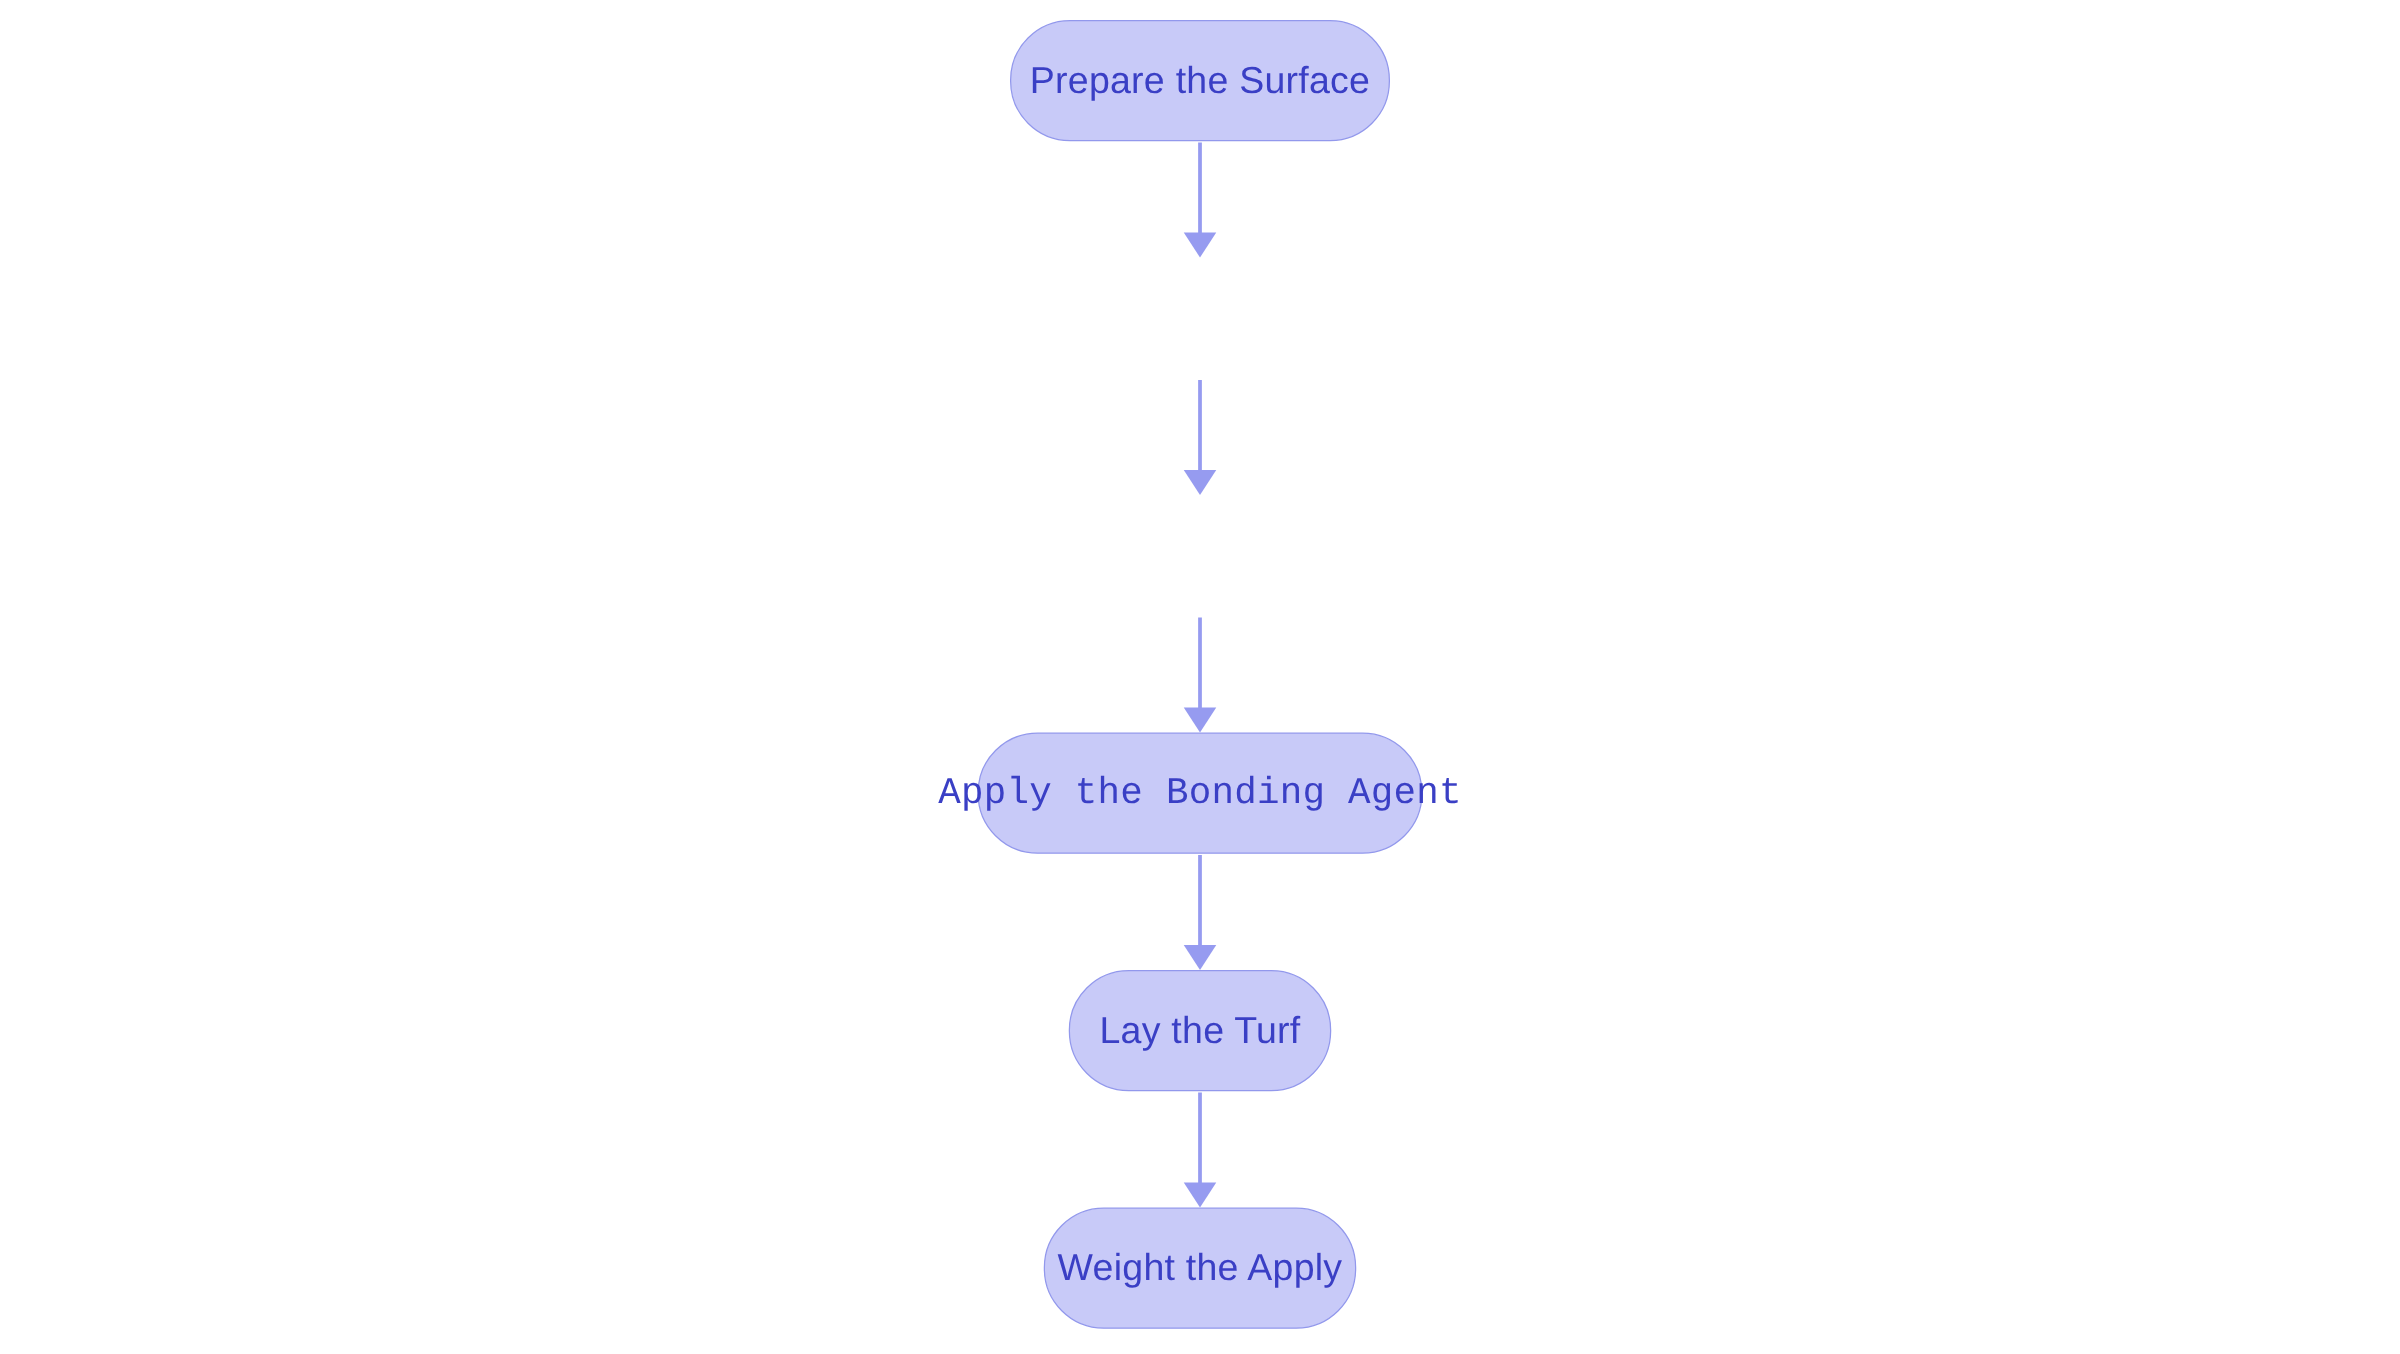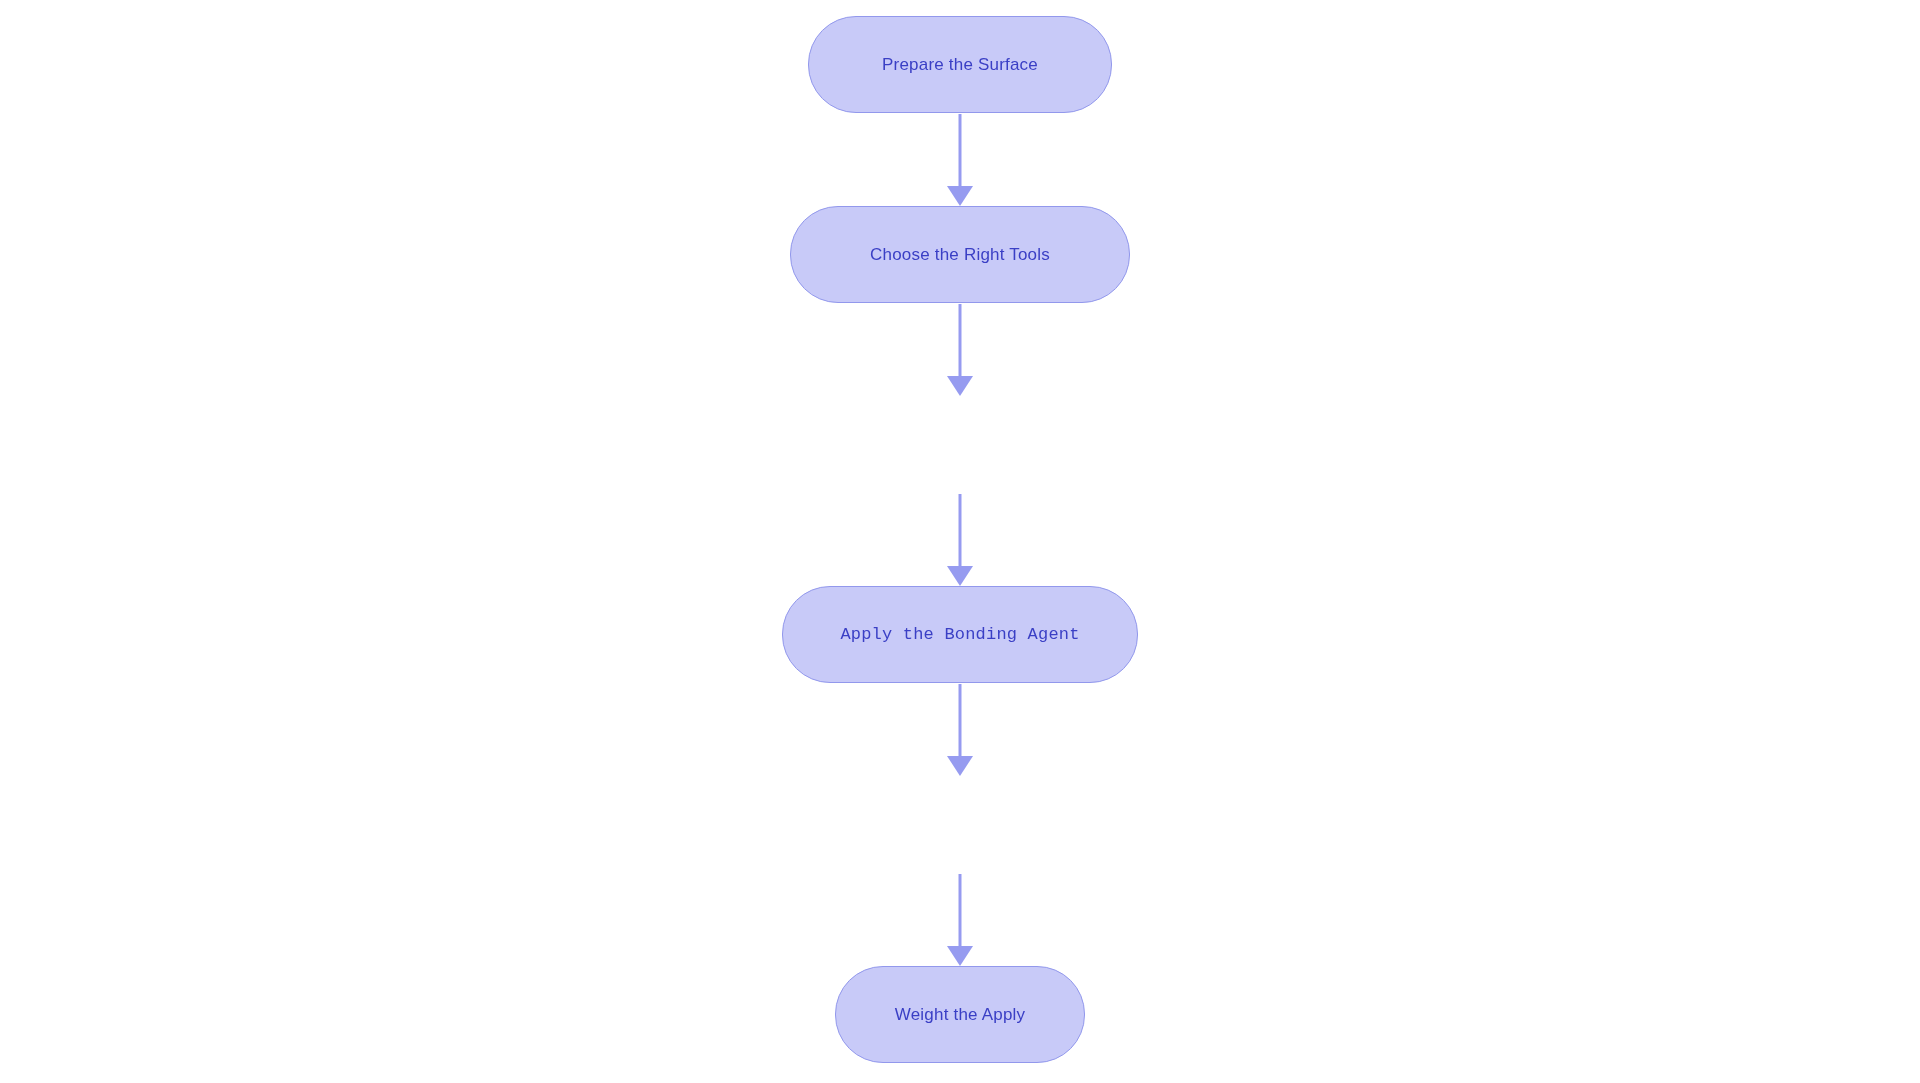--- a/index.html
+++ b/index.html
@@ -27,21 +27,21 @@
     position: absolute;
     box-sizing: border-box;
     display: flex;
     align-items: center;
     justify-content: center;
     height: 97px;
     border-radius: 48px;
     background: #c8caf8;
     border: 1.5px solid #9298ec;
     color: #3a3fc5;
-    font-size: 17px;
+    font-size: 30px;
     letter-spacing: 0.2px;
     white-space: nowrap;
   }
   .n1 { left: 808px; top: 16px;  width: 304px; }
   .n2 { left: 790px; top: 206px; width: 340px; }
   .n3 { left: 764px; top: 396px; width: 392px; }
   .n4 { left: 782px; top: 586px; width: 356px; font-family: Liberation Mono, monospace; }
   .n5 { left: 855px; top: 776px; width: 210px; }
   .n6 { left: 835px; top: 966px; width: 250px; }
   .arrow-line {
@@ -77,27 +77,27 @@
     <g>
       <line class="arrow-line" x1="960" y1="874" x2="960" y2="947"></line>
       <polygon class="arrow-head" points="960,966 947,946 973,946"></polygon>
     </g>
   </svg>
 
   <div class="node n1">
     <span>Prepare the Surface</span>
   </div>
 
-  <div class="node n2">
-    <span>Choose the Right Tools</span>
-  </div>
 
 
   <div class="node n4">
     <span>Apply the Bonding Agent</span>
   </div>
 
+  <div class="node n5">
+    <span>Lay the Turf</span>
+  </div>
 
   <div class="node n6">
     <span>Weight the Apply</span>
   </div>
 
 </div>
 
 </body></html>

